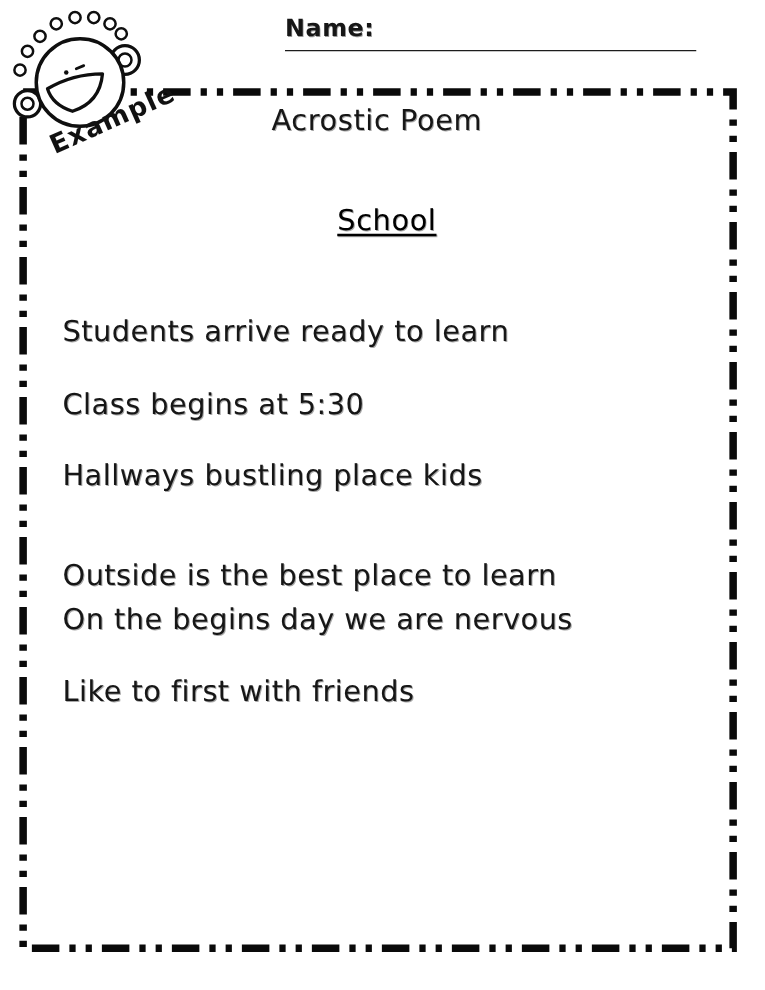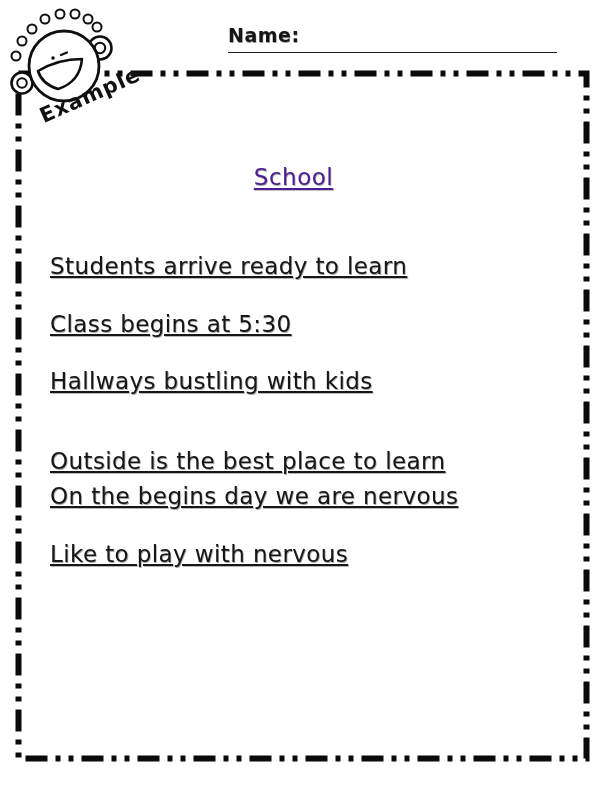--- a/index.html
+++ b/index.html
@@ -12,21 +12,20 @@
     font-family: "DejaVu Sans", sans-serif;
     color: #161616;
   }
 
   
   .name-row {
     position: absolute;
     left: 228px;
     top: 12px;
     width: 330px;
-    margin-top: 12px;
   }
   .name-label {
     font-size: 19px;
     font-weight: bold;
     letter-spacing: 0.5px;
     color: #161616;
     text-shadow: 0.6px 0.6px 0 #9a9a9a;
   }
   .name-line {
     position: absolute;
@@ -73,27 +72,27 @@
     text-align: center;
     font-size: 23px;
     letter-spacing: 0.5px;
     color: #161616;
     text-shadow: 0.7px 0.7px 0 #a8a8a8;
     z-index: 2;
   }
 
   .poem-title {
     position: absolute;
-    left: 8px;
+    left: 24px;
     top: 164px;
     width: 571px;
     text-align: center;
     font-size: 23px;
     letter-spacing: 0.5px;
-    color: #4c1d95;
+    color: #000000;
     text-shadow: 0.7px 0.7px 0 #a8a8a8;
     z-index: 2;
   }
   .poem-title span {
     text-decoration: underline;
     text-decoration-thickness: 2px;
     text-underline-offset: 3px;
   }
 
   .poem {
@@ -104,21 +103,20 @@
     width: 520px;
   }
   .poem-line {
     position: absolute;
     left: 0;
     font-size: 23px;
     letter-spacing: 0.4px;
     white-space: nowrap;
     color: #161616;
     text-shadow: 0.8px 0.8px 0 #a8a8a8;
-    text-decoration: underline;
   }
   .poem-line:nth-child(1) { top: 253px; }
   .poem-line:nth-child(2) { top: 311px; }
   .poem-line:nth-child(3) { top: 368px; }
   .poem-line:nth-child(4) { top: 448px; }
   .poem-line:nth-child(5) { top: 483px; }
   .poem-line:nth-child(6) { top: 541px; }
 </style>
 </head>
 <body>
@@ -155,26 +153,27 @@
     <circle cx="64" cy="66" r="35" fill="#ffffff" stroke="#0f0f0f" stroke-width="2.8"></circle>
 
     <circle cx="53" cy="58" r="1.8" fill="#0f0f0f"></circle>
     <line x1="61" y1="55" x2="67" y2="52.5" stroke="#0f0f0f" stroke-width="2.2" stroke-linecap="round"></line>
 
     <path d="M 38 71 Q 58 59 82 59 Q 80 82 58 89 Q 42 84 38 71 Z" fill="#ffffff" stroke="#0f0f0f" stroke-width="2.6" stroke-linejoin="round"></path>
   </svg>
 
   <div class="example-label">Example</div>
 
+  <div class="sheet-title">Acrostic Poem</div>
   <div class="poem-title">
     <span>School</span>
   </div>
 
   <div class="poem">
     <div class="poem-line">Students arrive ready to learn</div>
     <div class="poem-line">Class begins at 5:30</div>
-    <div class="poem-line">Hallways bustling with kids</div>
+    <div class="poem-line">Hallways bustling place kids</div>
     <div class="poem-line">Outside is the best place to learn</div>
     <div class="poem-line">On the begins day we are nervous</div>
-    <div class="poem-line">Like to play with nervous</div>
+    <div class="poem-line">Like to first with friends</div>
   </div>
 
 </div>
 
 </body></html>

